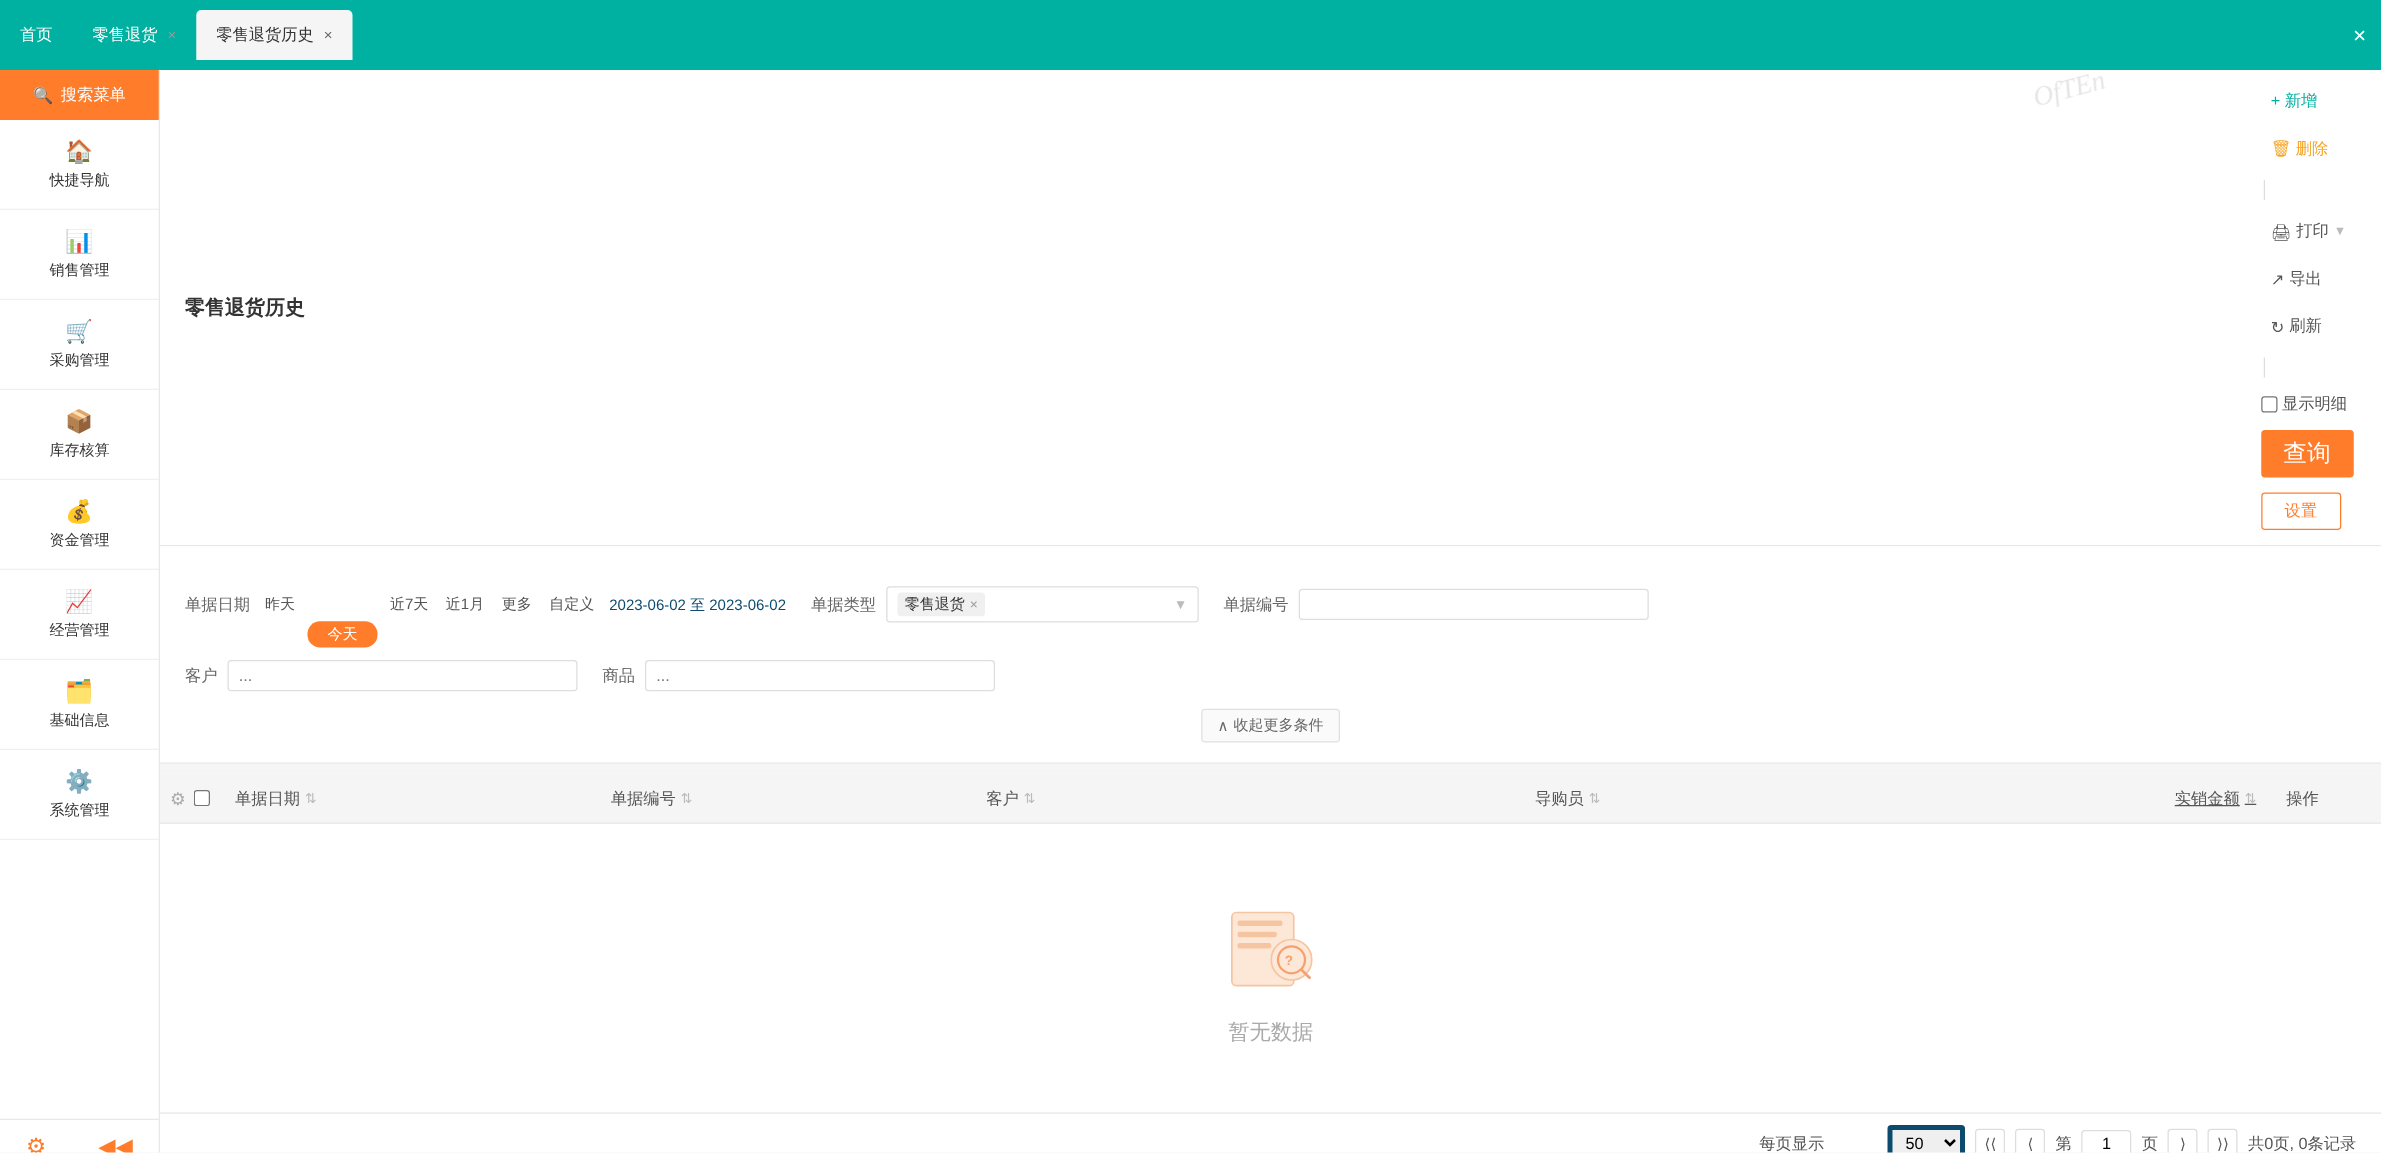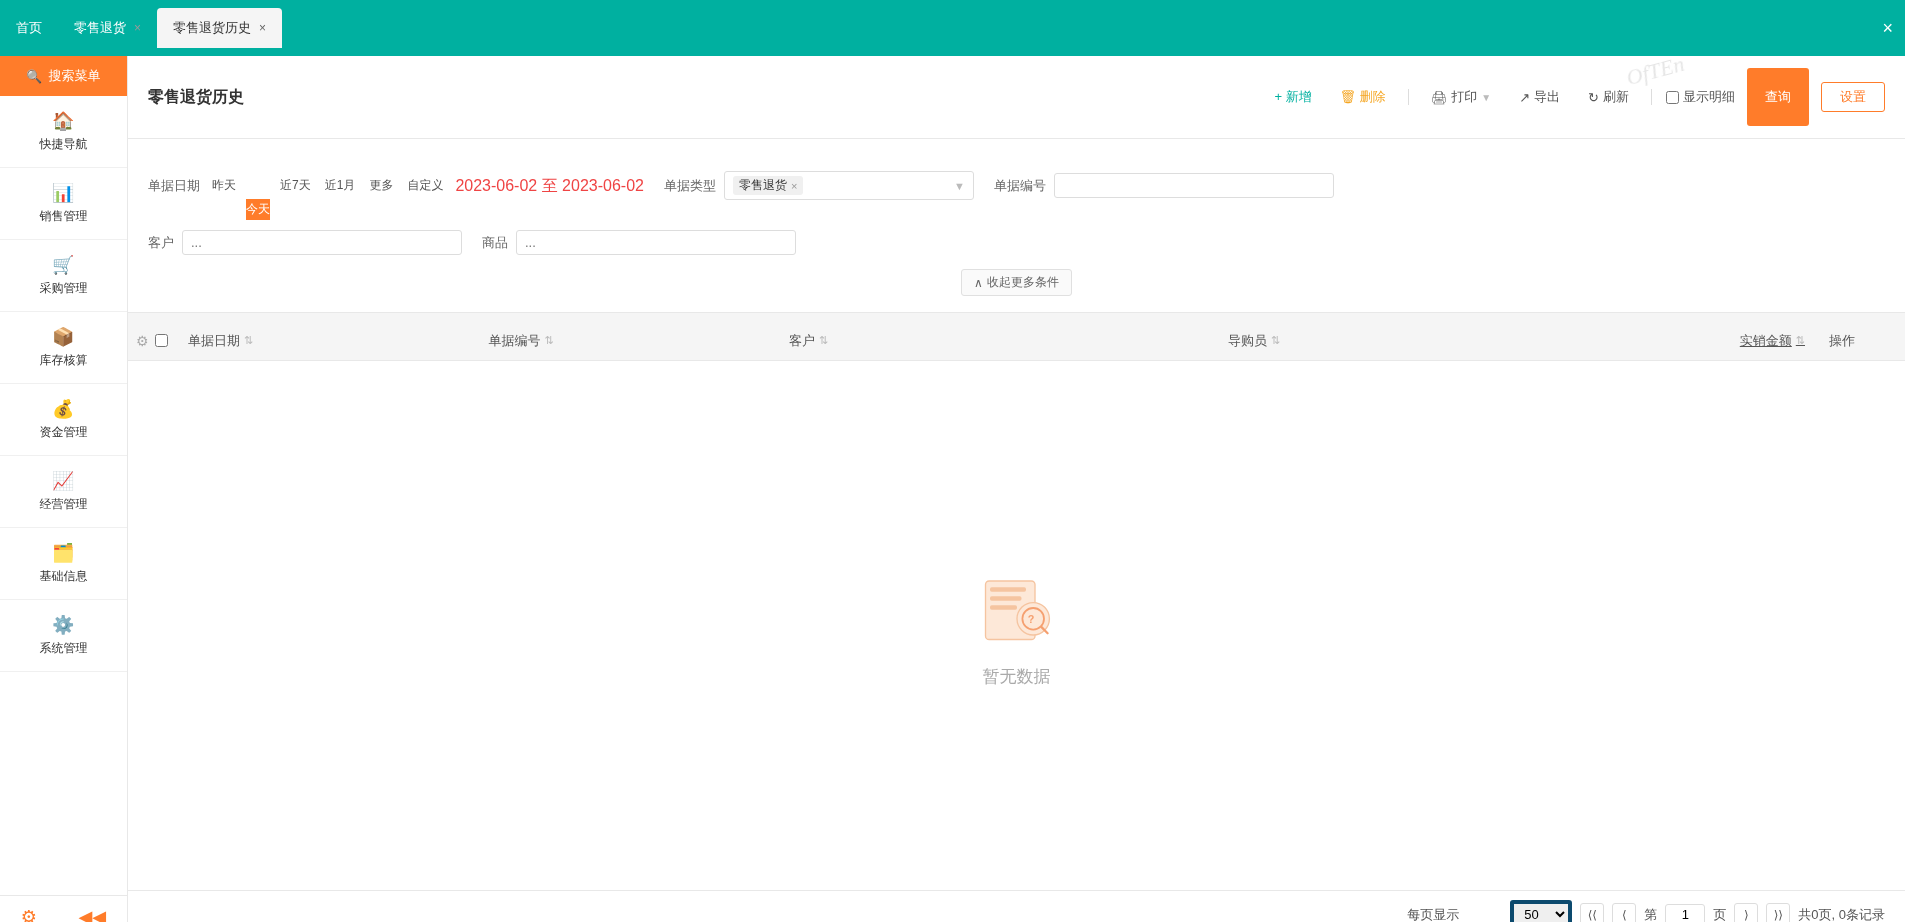--- a/index.html
+++ b/index.html
@@ -116,42 +116,43 @@
       justify-content: space-between;
       border-bottom: 1px solid #e8e8e8;
     }
     .page-title {
       font-size: 16px;
       font-weight: bold;
       color: #333;
     }
     .toolbar {
       display: flex;
-      align-items: center;
+      align-items: flex-start;
       gap: 12px;
+      flex-direction: column;
     }
     .toolbar-btn {
       display: flex;
       align-items: center;
       gap: 4px;
       font-size: 13px;
       color: #555;
       cursor: pointer;
       padding: 4px 8px;
       border-radius: 3px;
     }
     .toolbar-btn.new { color: #00b0a0; }
     .toolbar-btn.delete { color: #f5a623; }
     .btn-query {
       background: #ff7c2a;
       color: #fff;
       border: none;
-      padding: 20px 18px;
-      border-radius: 3px;
-      font-size: 13px;
+      padding: 6px 18px;
+      border-radius: 3px;
+      font-size: 19px;
       cursor: pointer;
     }
     .btn-setting {
       background: #fff;
       color: #ff7c2a;
       border: 1px solid #ff7c2a;
       padding: 5px 18px;
       border-radius: 3px;
       font-size: 13px;
       cursor: pointer;
@@ -195,27 +196,27 @@
     }
     .date-shortcut {
       font-size: 12px;
       color: #555;
       cursor: pointer;
       padding: 2px 4px;
     }
     .date-shortcut.active {
       background: #ff7c2a;
       color: #fff;
-      border-radius: 0;
-      padding: 2px 0;
+      border-radius: 10px;
+      padding: 2px 16px;
       margin-top: 48px;
     }
     .date-range {
-      font-size: 16px;
-      color: #ef4444;
+      font-size: 12px;
+      color: #0c4a6e;
       margin-top: 2px;
     }
     .filter-input {
       border: 1px solid #ddd;
       border-radius: 3px;
       padding: 4px 8px;
       font-size: 13px;
       min-width: 200px;
       color: #aaa;
     }

